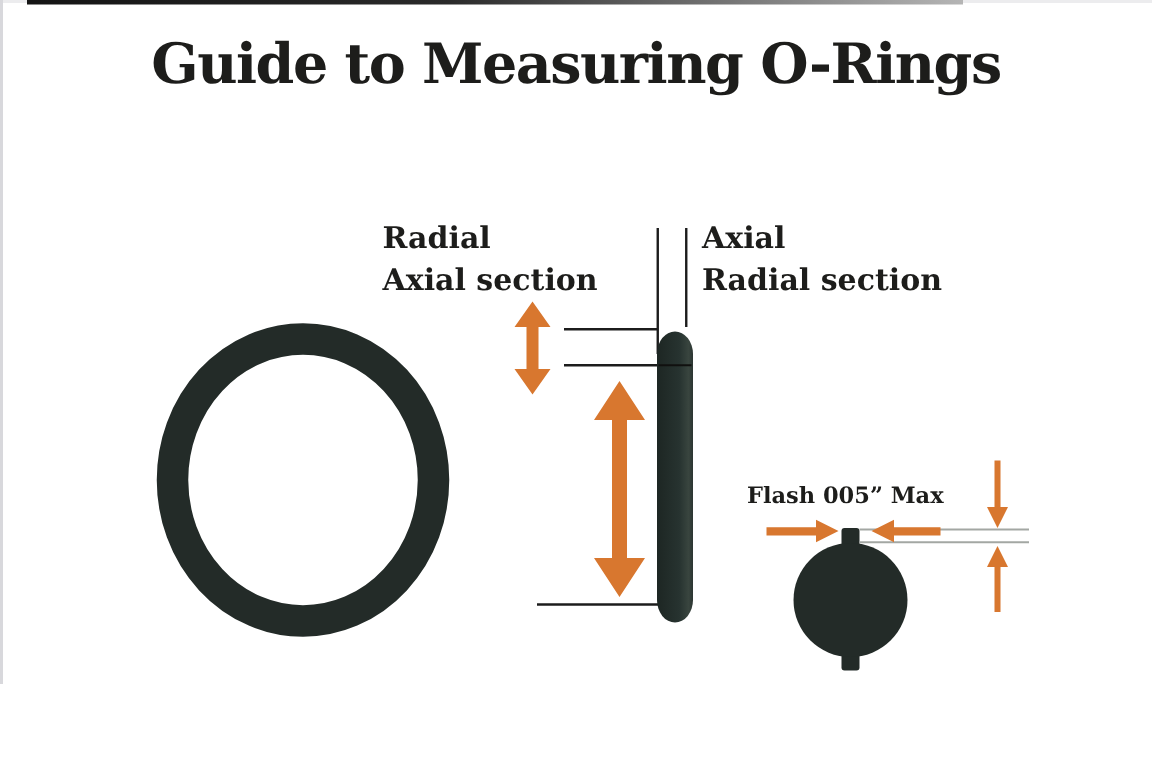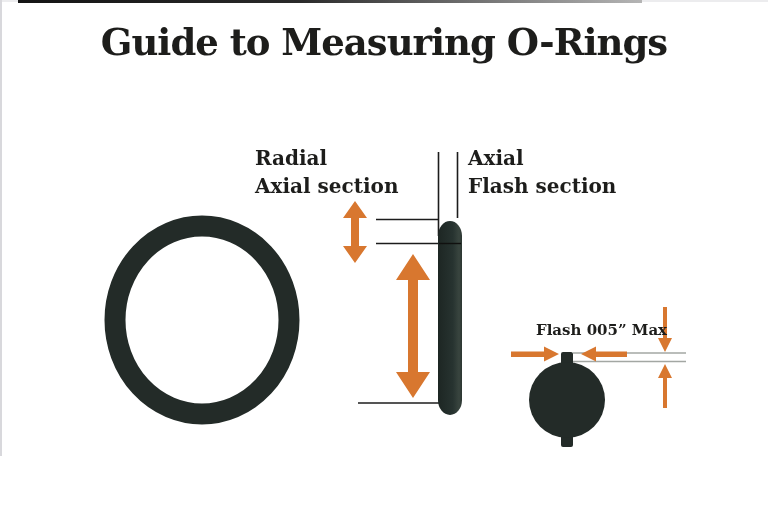--- a/index.html
+++ b/index.html
@@ -45,21 +45,21 @@
     position:absolute;
     white-space:pre-line;
     font-weight:bold;
     color:var(--text,#1d1d1b);
   }
   .label-large{font-size:20px;line-height:28px;}
   .label-small{font-size:15px;line-height:17px;}
   .lbl-radial{left:255px;top:144px;}
   .lbl-axial{left:468px;top:144px;}
   .lbl-inside{left:330px;top:398px;}
-  .lbl-flash005{left:536px;top:322px;text-align:center;}
+  .lbl-flash005{left:498px;top:322px;text-align:center;}
   .lbl-flash003{left:689px;top:344px;}
 
   
   .orange-fill{fill:var(--accent-orange,#d8772f);stroke:none;}
   .dark-fill{fill:var(--ring-dark,#232b28);stroke:none;}
   .dim-line{stroke:var(--line-dark,#1c1c1c);stroke-width:1.6;fill:none;}
   .ref-line{stroke:var(--ref-line-gray,#a3a7a3);stroke-width:1.3;fill:none;}
   .ring-stroke{stroke:var(--ring-dark,#232b28);stroke-width:21;fill:none;}
 </style>
 </head>
@@ -127,19 +127,19 @@
     <g>
       <polygon class="orange-fill" points="665,352 658,338 663,338 663,307 667,307 667,338 672,338"></polygon>
       <polygon class="orange-fill" points="665,364 658,378 663,378 663,408 667,408 667,378 672,378"></polygon>
     </g>
   </svg>
 
   <div class="label label-large lbl-radial">Radial
 Axial section</div>
 
   <div class="label label-large lbl-axial">Axial
-Flash section</div>
+Radial section</div>
 
 
   <div class="label label-small lbl-flash005">Flash 005” Max</div>
 
 
 </div>
 
 </body></html>

